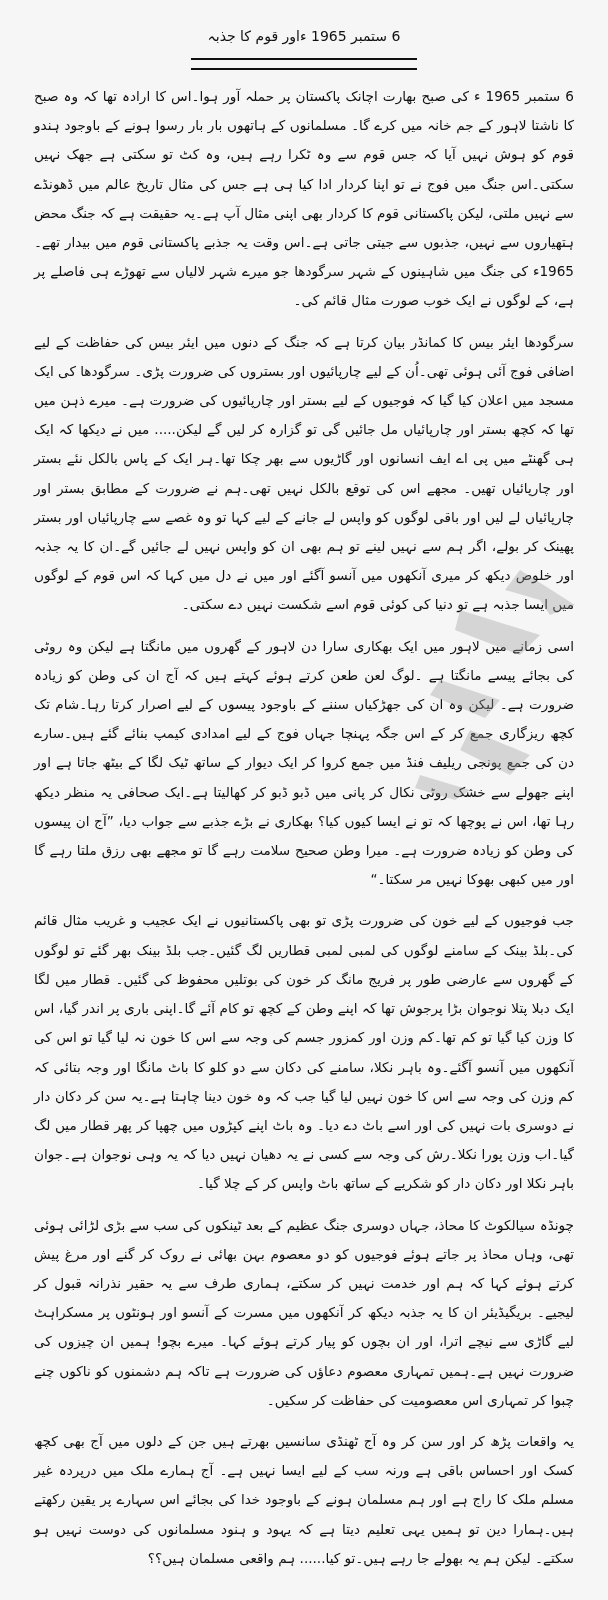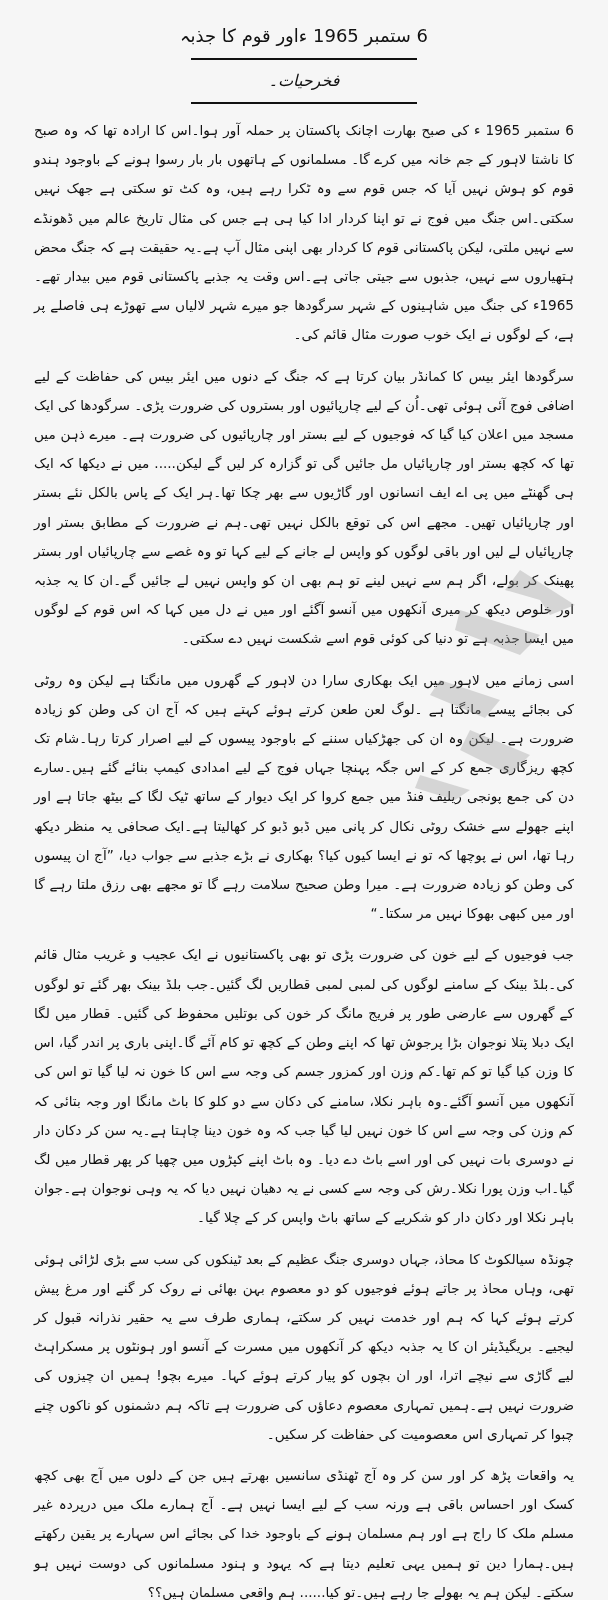--- a/index.html
+++ b/index.html
@@ -22,21 +22,21 @@
       height: 1600px;
       box-sizing: border-box;
       padding: 22px 22px 0 22px;
       direction: rtl;
     }
     .header {
       text-align: center;
       direction: rtl;
     }
     .title {
-      font-size: 18px;
+      font-size: 14px;
       line-height: 28px;
       margin: 0;
       font-weight: normal;
     }
     .rule {
       width: 226px;
       height: 0;
       border-top: 2px solid #111;
       margin: 8px auto 8px auto;
     }
@@ -68,21 +68,20 @@
       opacity: 0.35;
     }
   </style>
 </head>
 <body>
 
 <div class="page">
   <div class="header">
     <h1 class="title">6 ستمبر 1965 ءاور قوم کا جذبہ</h1>
     <div class="rule"></div>
-    <div class="byline">فخرحیات۔</div>
     <div class="rule"></div>
   </div>
 
   <div class="body-text">
     <p>6 ستمبر 1965 ء کی صبح بھارت اچانک پاکستان پر حملہ آور ہوا۔اس کا ارادہ تھا کہ وہ صبح کا ناشتا لاہور کے جم خانہ میں کرے گا۔ مسلمانوں کے ہاتھوں بار بار رسوا ہونے کے باوجود ہندو قوم کو ہوش نہیں آیا کہ جس قوم سے وہ ٹکرا رہے ہیں، وہ کٹ تو سکتی ہے جھک نہیں سکتی۔اس جنگ میں فوج نے تو اپنا کردار ادا کیا ہی ہے جس کی مثال تاریخ عالم میں ڈھونڈے سے نہیں ملتی، لیکن پاکستانی قوم کا کردار بھی اپنی مثال آپ ہے۔یہ حقیقت ہے کہ جنگ محض ہتھیاروں سے نہیں، جذبوں سے جیتی جاتی ہے۔اس وقت یہ جذبے پاکستانی قوم میں بیدار تھے۔1965ء کی جنگ میں شاہینوں کے شہر سرگودھا جو میرے شہر لالیاں سے تھوڑے ہی فاصلے پر ہے، کے لوگوں نے ایک خوب صورت مثال قائم کی۔</p>
     <p>سرگودھا ایئر بیس کا کمانڈر بیان کرتا ہے کہ جنگ کے دنوں میں ایئر بیس کی حفاظت کے لیے اضافی فوج آئی ہوئی تھی۔اُن کے لیے چارپائیوں اور بستروں کی ضرورت پڑی۔ سرگودھا کی ایک مسجد میں اعلان کیا گیا کہ فوجیوں کے لیے بستر اور چارپائیوں کی ضرورت ہے۔ میرے ذہن میں تھا کہ کچھ بستر اور چارپائیاں مل جائیں گی تو گزارہ کر لیں گے لیکن..... میں نے دیکھا کہ ایک ہی گھنٹے میں پی اے ایف انسانوں اور گاڑیوں سے بھر چکا تھا۔ہر ایک کے پاس بالکل نئے بستر اور چارپائیاں تھیں۔ مجھے اس کی توقع بالکل نہیں تھی۔ہم نے ضرورت کے مطابق بستر اور چارپائیاں لے لیں اور باقی لوگوں کو واپس لے جانے کے لیے کہا تو وہ غصے سے چارپائیاں اور بستر پھینک کر بولے، اگر ہم سے نہیں لینے تو ہم بھی ان کو واپس نہیں لے جائیں گے۔ان کا یہ جذبہ اور خلوص دیکھ کر میری آنکھوں میں آنسو آگئے اور میں نے دل میں کہا کہ اس قوم کے لوگوں میں ایسا جذبہ ہے تو دنیا کی کوئی قوم اسے شکست نہیں دے سکتی۔</p>
     <p>اسی زمانے میں لاہور میں ایک بھکاری سارا دن لاہور کے گھروں میں مانگتا ہے لیکن وہ روٹی کی بجائے پیسے مانگتا ہے ۔لوگ لعن طعن کرتے ہوئے کہتے ہیں کہ آج ان کی وطن کو زیادہ ضرورت ہے۔ لیکن وہ ان کی جھڑکیاں سننے کے باوجود پیسوں کے لیے اصرار کرتا رہا۔شام تک کچھ ریزگاری جمع کر کے اس جگہ پہنچا جہاں فوج کے لیے امدادی کیمپ بنائے گئے ہیں۔سارے دن کی جمع پونجی ریلیف فنڈ میں جمع کروا کر ایک دیوار کے ساتھ ٹیک لگا کے بیٹھ جاتا ہے اور اپنے جھولے سے خشک روٹی نکال کر پانی میں ڈبو ڈبو کر کھالیتا ہے۔ایک صحافی یہ منظر دیکھ رہا تھا، اس نے پوچھا کہ تو نے ایسا کیوں کیا؟ بھکاری نے بڑے جذبے سے جواب دیا، ”آج ان پیسوں کی وطن کو زیادہ ضرورت ہے۔ میرا وطن صحیح سلامت رہے گا تو مجھے بھی رزق ملتا رہے گا اور میں کبھی بھوکا نہیں مر سکتا۔“</p>
     <p>جب فوجیوں کے لیے خون کی ضرورت پڑی تو بھی پاکستانیوں نے ایک عجیب و غریب مثال قائم کی۔بلڈ بینک کے سامنے لوگوں کی لمبی لمبی قطاریں لگ گئیں۔جب بلڈ بینک بھر گئے تو لوگوں کے گھروں سے عارضی طور پر فریج مانگ کر خون کی بوتلیں محفوظ کی گئیں۔ قطار میں لگا ایک دبلا پتلا نوجوان بڑا پرجوش تھا کہ اپنے وطن کے کچھ تو کام آئے گا۔اپنی باری پر اندر گیا، اس کا وزن کیا گیا تو کم تھا۔کم وزن اور کمزور جسم کی وجہ سے اس کا خون نہ لیا گیا تو اس کی آنکھوں میں آنسو آگئے۔وہ باہر نکلا، سامنے کی دکان سے دو کلو کا باٹ مانگا اور وجہ بتائی کہ کم وزن کی وجہ سے اس کا خون نہیں لیا گیا جب کہ وہ خون دینا چاہتا ہے۔یہ سن کر دکان دار نے دوسری بات نہیں کی اور اسے باٹ دے دیا۔ وہ باٹ اپنے کپڑوں میں چھپا کر پھر قطار میں لگ گیا۔اب وزن پورا نکلا۔رش کی وجہ سے کسی نے یہ دھیان نہیں دیا کہ یہ وہی نوجوان ہے۔جوان باہر نکلا اور دکان دار کو شکریے کے ساتھ باٹ واپس کر کے چلا گیا۔</p>
     <p>چونڈہ سیالکوٹ کا محاذ، جہاں دوسری جنگ عظیم کے بعد ٹینکوں کی سب سے بڑی لڑائی ہوئی تھی، وہاں محاذ پر جاتے ہوئے فوجیوں کو دو معصوم بہن بھائی نے روک کر گنے اور مرغ پیش کرتے ہوئے کہا کہ ہم اور خدمت نہیں کر سکتے، ہماری طرف سے یہ حقیر نذرانہ قبول کر لیجیے۔ بریگیڈیئر ان کا یہ جذبہ دیکھ کر آنکھوں میں مسرت کے آنسو اور ہونٹوں پر مسکراہٹ لیے گاڑی سے نیچے اترا، اور ان بچوں کو پیار کرتے ہوئے کہا۔ میرے بچو! ہمیں ان چیزوں کی ضرورت نہیں ہے۔ہمیں تمہاری معصوم دعاؤں کی ضرورت ہے تاکہ ہم دشمنوں کو ناکوں چنے چبوا کر تمہاری اس معصومیت کی حفاظت کر سکیں۔</p>
     <p>یہ واقعات پڑھ کر اور سن کر وہ آج ٹھنڈی سانسیں بھرتے ہیں جن کے دلوں میں آج بھی کچھ کسک اور احساس باقی ہے ورنہ سب کے لیے ایسا نہیں ہے۔ آج ہمارے ملک میں درپردہ غیر مسلم ملک کا راج ہے اور ہم مسلمان ہونے کے باوجود خدا کی بجائے اس سہارے پر یقین رکھتے ہیں۔ہمارا دین تو ہمیں یہی تعلیم دیتا ہے کہ یہود و ہنود مسلمانوں کی دوست نہیں ہو سکتے۔ لیکن ہم یہ بھولے جا رہے ہیں۔تو کیا...... ہم واقعی مسلمان ہیں؟؟</p>

